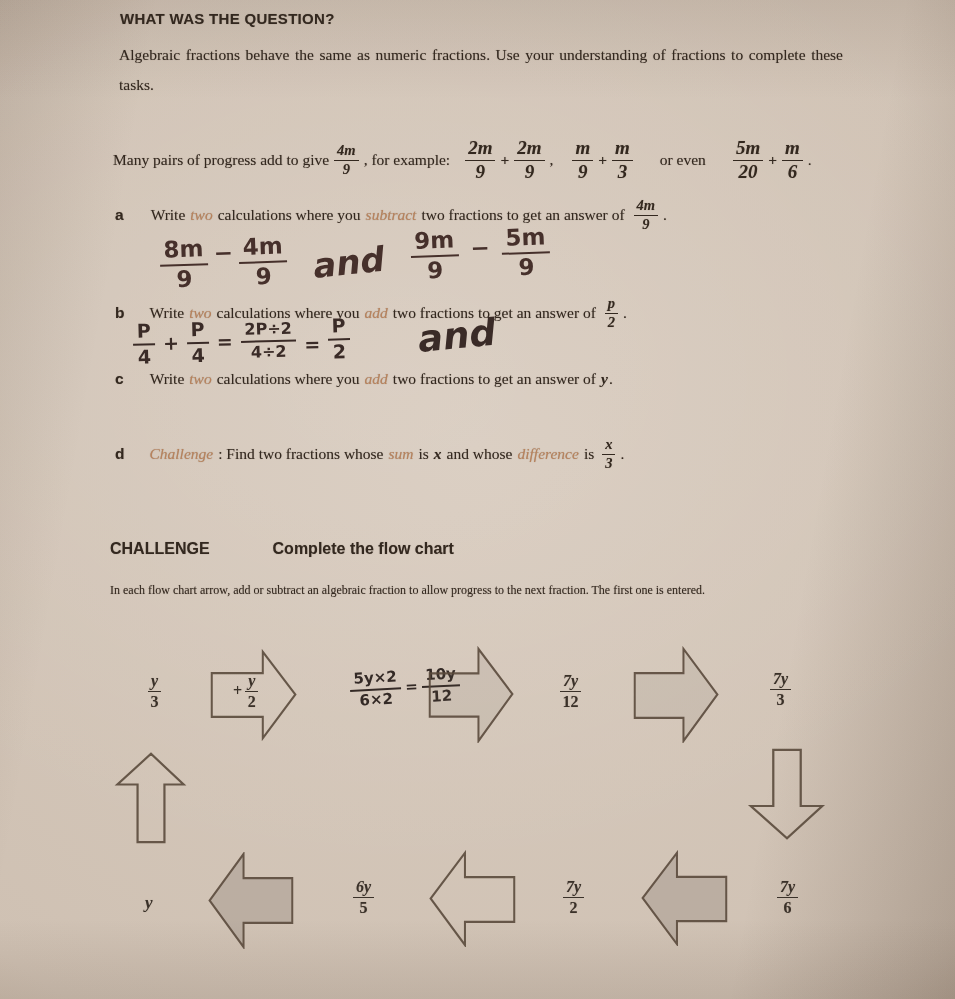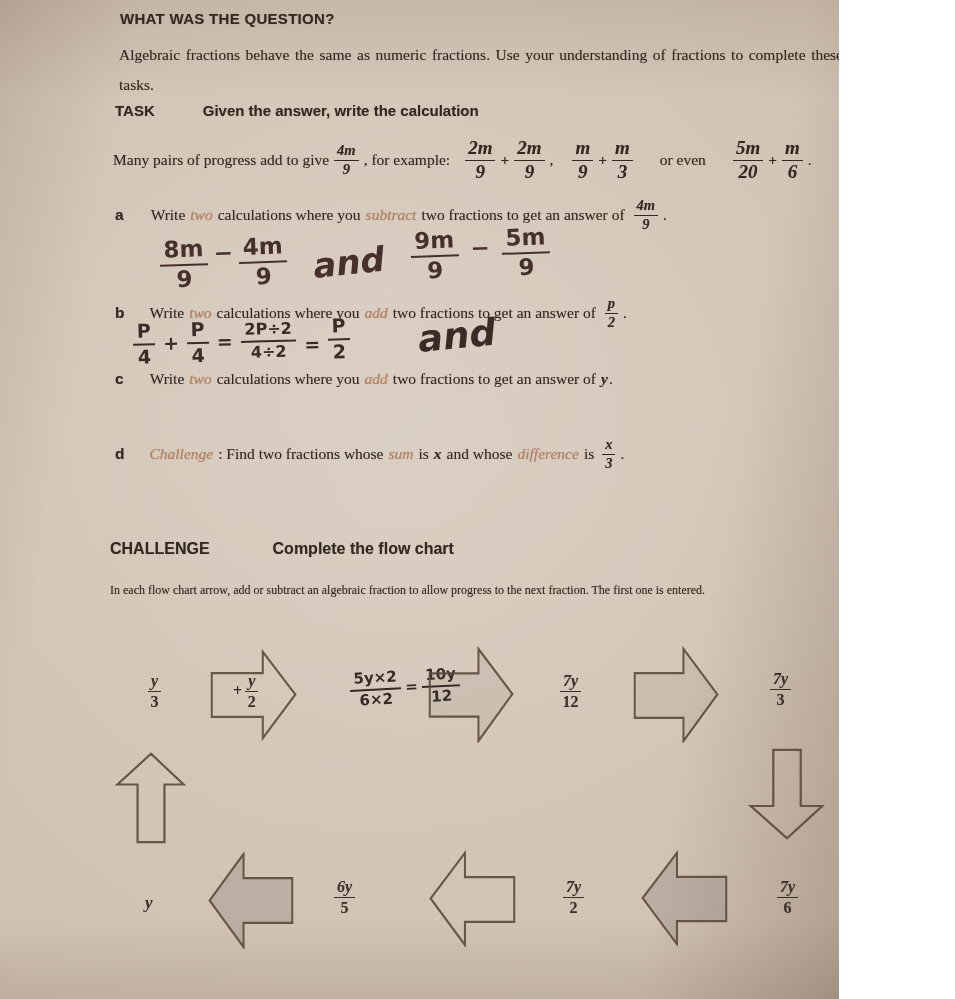--- a/index.html
+++ b/index.html
@@ -1,18 +1,18 @@
 <!DOCTYPE html>
 <html><head>
 <meta charset="utf-8">
 <style>
   html,body{margin:0;padding:0;}
   #page{
     position:relative;
-    width:839px;height:999px;
+    width:955px;height:999px;
     overflow:hidden;
     font-family:"Liberation Serif",serif;
     background:
       radial-gradient(120% 85% at 42% 38%, rgba(255,255,255,0.10), rgba(0,0,0,0) 60%),
       linear-gradient(180deg, rgba(70,50,35,0.10), rgba(0,0,0,0) 10%, rgba(0,0,0,0) 92%, rgba(70,50,35,0.12)),
       linear-gradient(100deg, rgba(60,40,25,0.12), rgba(0,0,0,0) 14%, rgba(0,0,0,0) 80%, rgba(60,40,25,0.22)),
       radial-gradient(140% 120% at 50% 45%, #d8cbbe 0%, #cfc1b3 55%, #bba78f 88%, #a9947e 100%);
     color:#33281f;
   }
   .abs{position:absolute;}
@@ -44,24 +44,20 @@
 </style>
 </head>
 <body>
 
 <div id="page">
 
   <div class="abs ptxt sans b" style="left:120px;top:10px;font-size:15px;letter-spacing:.3px;">WHAT WAS THE QUESTION?</div>
 
   <div class="abs ptxt intro-p" style="left:119px;top:40px;">Algebraic fractions behave the same as numeric fractions. Use your understanding of fractions to complete these tasks.</div>
 
-  <div class="abs line" style="left:115px;top:102px;gap:48px;">
-    <span class="ptxt sans b" style="font-size:15px;">TASK</span>
-    <span class="ptxt sans b" style="font-size:15px;">Given the answer, write the calculation</span>
-  </div>
 
   <div class="abs line ptxt" style="left:113px;top:138px;font-size:15.5px;">
     <span>Many pairs of progress add to give</span>
     <span class="frac f14 it">
       <span class="num">4m</span>
         <span class="den">9</span>
     </span>
     <span>, for example:</span>
     <span class="frac f13 it" style="margin-left:10px;">
       <span class="num">2m</span>
@@ -267,21 +263,21 @@
   </div>
 
   <div class="abs it b flowfrac" style="left:145px;top:893px;font-size:17px;">y</div>
 
   <div class="abs barrow fill-grey" style="left:207px;top:852px;width:87px;height:97px;">
     <svg viewBox="0 0 100 100" preserveAspectRatio="none">
         <polygon points="98,27 42,27 42,2 3,50 42,98 42,73 98,73"></polygon>
       </svg>
   </div>
 
-  <div class="abs frac flowfrac" style="left:334px;top:878px;">
+  <div class="abs frac flowfrac" style="left:353px;top:878px;">
     <span class="num it">6y</span>
       <span class="den">5</span>
   </div>
 
   <div class="abs barrow" style="left:428px;top:850px;width:88px;height:97px;">
     <svg viewBox="0 0 100 100" preserveAspectRatio="none">
         <polygon points="98,28 42,28 42,3 3,50 42,98 42,74 98,74"></polygon>
       </svg>
   </div>
 

